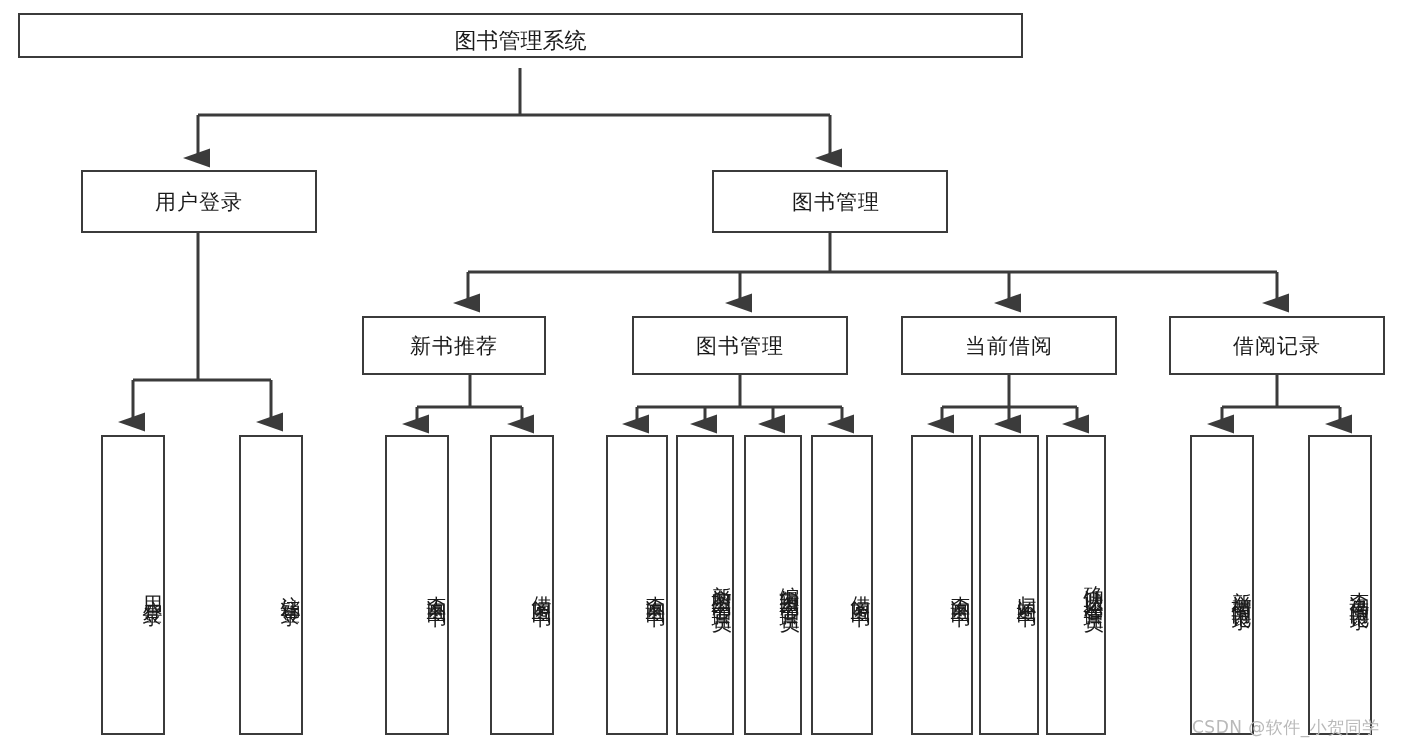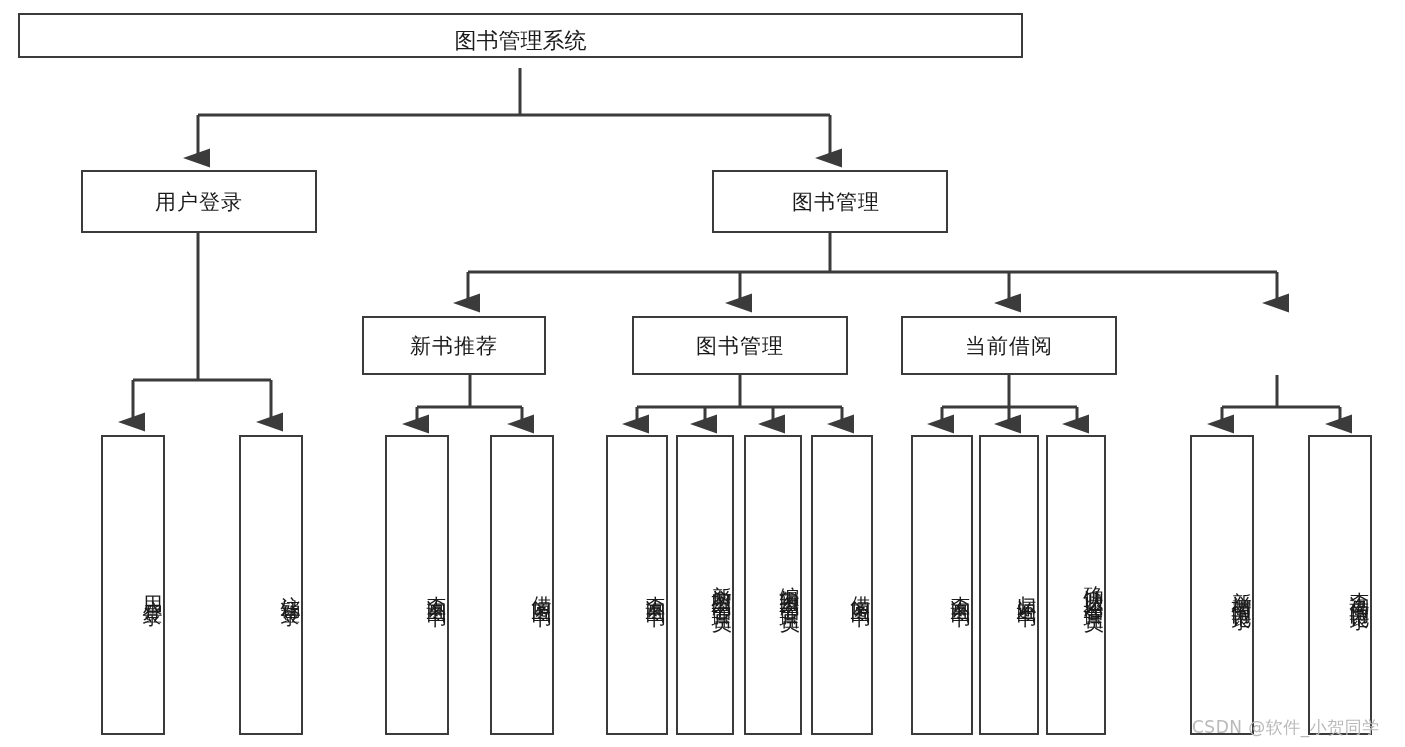--- a/index.html
+++ b/index.html
@@ -133,20 +133,23 @@
 
   <div class="node horiz" style="left:362px; top:316px; width:184px; height:59px;">
     <span>新书推荐</span>
   </div>
   <div class="node horiz" style="left:632px; top:316px; width:216px; height:59px;">
     <span>图书管理</span>
   </div>
   <div class="node horiz" style="left:901px; top:316px; width:216px; height:59px;">
     <span>当前借阅</span>
   </div>
+  <div class="node horiz" style="left:1169px; top:316px; width:216px; height:59px;">
+    <span>借阅记录</span>
+  </div>
 
   <div class="node leaf" style="left:101px; top:435px; width:64px; height:300px;">
     <span class="leaf-text">用户登录</span>
   </div>
   <div class="node leaf" style="left:239px; top:435px; width:64px; height:300px;">
     <span class="leaf-text">注销登录</span>
   </div>
 
   <div class="node leaf" style="left:385px; top:435px; width:64px; height:300px;">
     <span class="leaf-text">查询图书</span>

